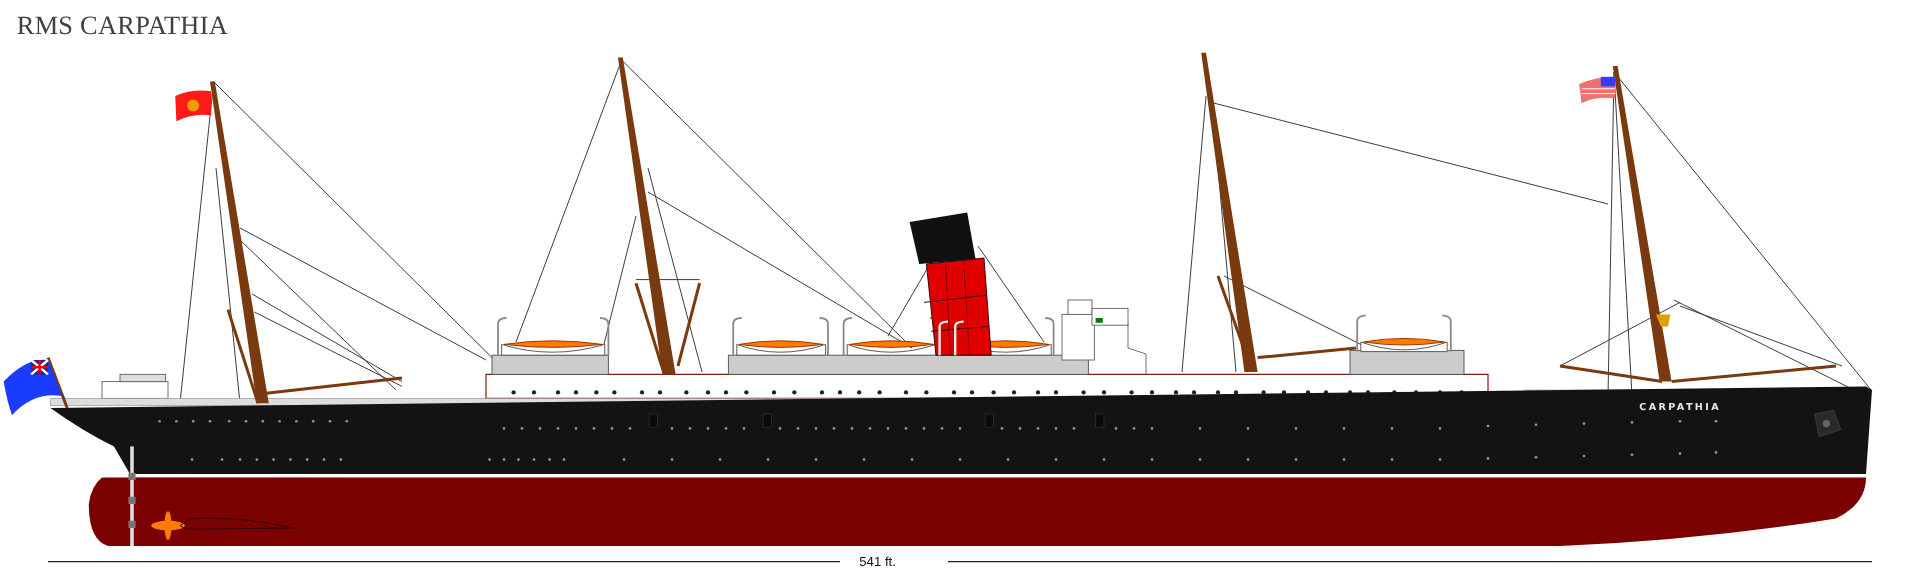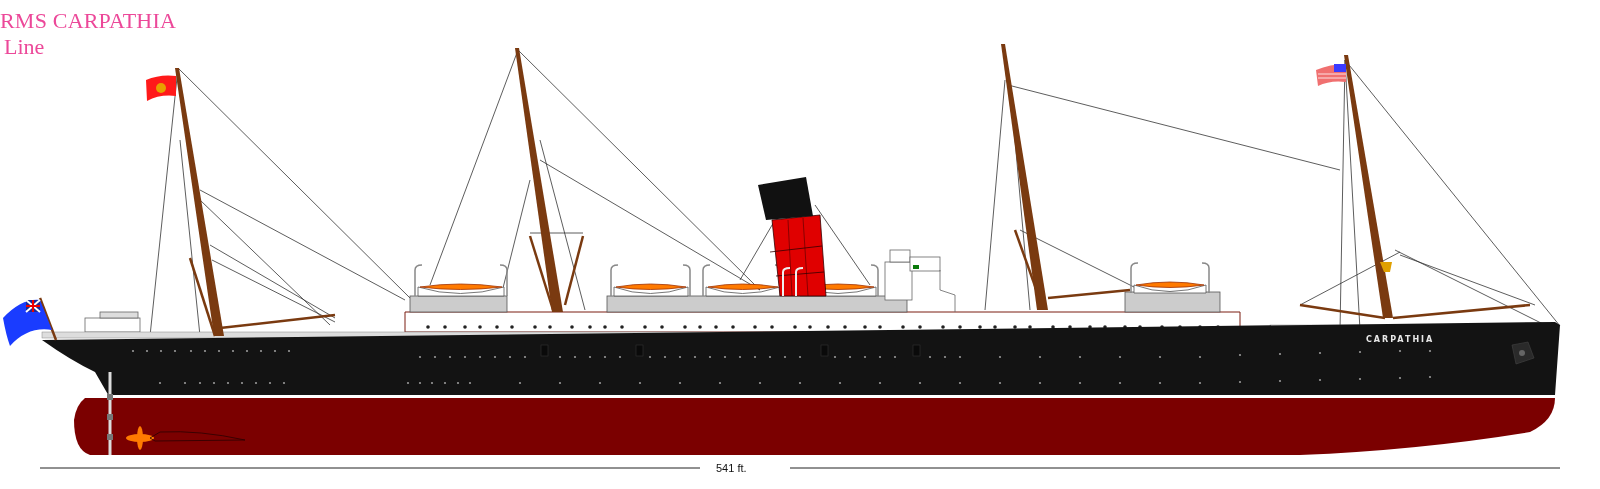--- a/index.html
+++ b/index.html
@@ -1,29 +1,28 @@
 <!DOCTYPE html>
 <html><head>
 <meta charset="utf-8">
 <style>
   html, body { margin: 0; padding: 0; background: #ffffff; }
   body { width: 1600px; height: 489px; overflow: hidden; position: relative; }
-  .title-block { position: absolute; left: 0; top: 8px; font-family: "Liberation Serif", serif; color: #ec4899; }
+  .title-block { position: absolute; left: 14px; top: 8px; font-family: "Liberation Serif", serif; color: #404040; }
   .title-block .t1 { font-size: 22px; line-height: 26px; letter-spacing: 0.2px; }
   .title-block .t2 { font-size: 22px; line-height: 26px; margin-left: 4px; }
   svg.ship { position: absolute; left: 0; top: 0; }
   .scale-label { font-family: "Liberation Sans", sans-serif; font-size: 11px; fill: #111; }
   .hull-name { font-family: "DejaVu Sans", sans-serif; font-size: 8px; font-weight: bold; fill: #e8e8e8; letter-spacing: 2px; }
 </style>
 </head>
 <body>
 
 <div class="title-block">
   <div class="t1">RMS CARPATHIA</div>
-  <div class="t2">Line</div>
 </div>
 
 <svg class="ship" width="1600" height="489" viewBox="0 0 1600 489" xmlns="http://www.w3.org/2000/svg">
 
   <g stroke="#333" stroke-width="0.8" fill="none">
 
     <line x1="178" y1="68" x2="410" y2="298"></line>
     <line x1="178" y1="68" x2="150" y2="336"></line>
     <line x1="200" y1="190" x2="405" y2="300"></line>
     <line x1="200" y1="200" x2="330" y2="325"></line>

